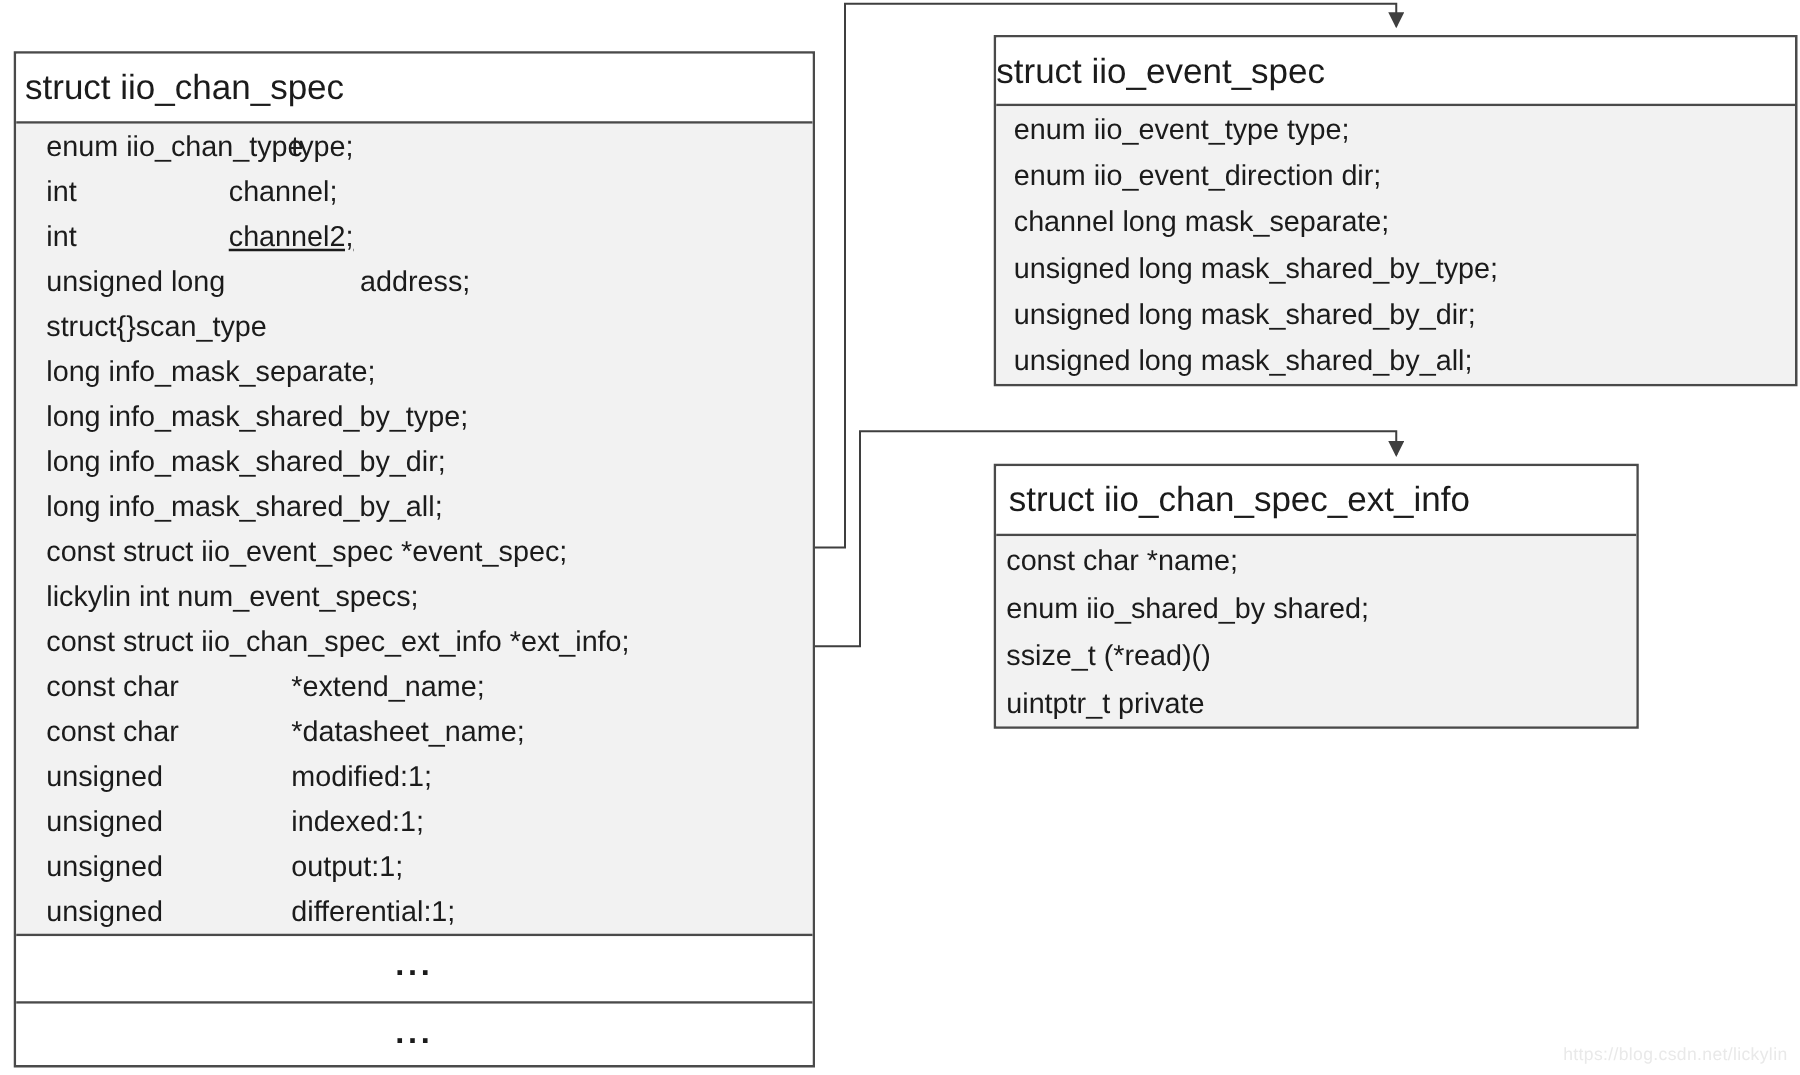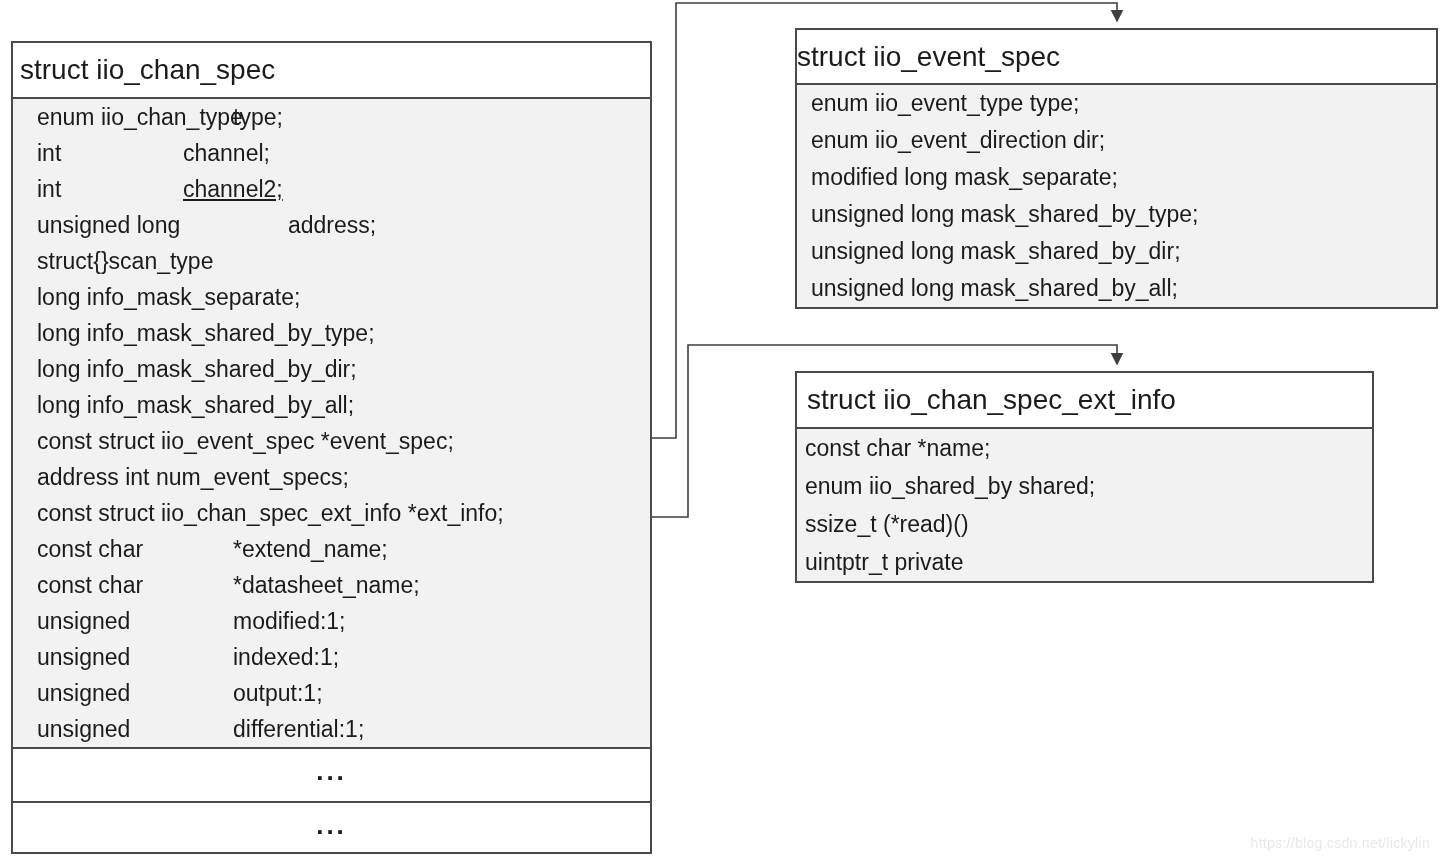--- a/index.html
+++ b/index.html
@@ -25,21 +25,21 @@
     background:#ffffff; text-align:center; font-weight:bold;
     font-size:26px; letter-spacing:3px; line-height:44px;
   }
   #dots-1 { height:52px; border-bottom:2px solid #4a4a4a; }
   #dots-2 { height:49px; }
   
   #box-event { left:795px; top:28px; width:643px; }
   #box-event .struct-header { height:53px; }
   #event-body .field-row { height:37px; line-height:37px; padding-left:14px; }
   
-  #box-ext { left:795px; top:371px; width:579px; }
+  #box-ext { left:795px; top:371px; width:516px; }
   #box-ext .struct-header { height:54px; padding-left:10px; }
   #ext-body .field-row { height:38px; line-height:38px; padding-left:8px; }
   
   #connectors { position:absolute; left:0; top:0; width:1440px; height:860px; pointer-events:none; }
   #connectors polyline { fill:none; stroke:#3f3f3f; stroke-width:1.6; }
   
   #watermark {
     position:absolute; right:10px; bottom:9px;
     font-size:14px; color:#e9e9e9; letter-spacing:0.3px;
   }
@@ -55,39 +55,39 @@
         <div class="field-row"><span>enum iio_chan_type</span><span class="field-name" style="left: 220px;">type;</span></div>
         <div class="field-row"><span>int</span><span class="field-name" style="left: 170px;">channel;</span></div>
         <div class="field-row"><span>int</span><span class="field-name" style="left: 170px; text-decoration: underline;">channel2;</span></div>
         <div class="field-row"><span>unsigned long</span><span class="field-name" style="left: 275px;">address;</span></div>
         <div class="field-row"><span>struct{}scan_type</span></div>
         <div class="field-row"><span>long info_mask_separate;</span></div>
         <div class="field-row"><span>long info_mask_shared_by_type;</span></div>
         <div class="field-row"><span>long info_mask_shared_by_dir;</span></div>
         <div class="field-row"><span>long info_mask_shared_by_all;</span></div>
         <div class="field-row"><span>const struct iio_event_spec *event_spec;</span></div>
-        <div class="field-row"><span>address int num_event_specs;</span></div>
+        <div class="field-row"><span>lickylin int num_event_specs;</span></div>
         <div class="field-row"><span>const struct iio_chan_spec_ext_info *ext_info;</span></div>
         <div class="field-row"><span>const char</span><span class="field-name" style="left: 220px;">*extend_name;</span></div>
         <div class="field-row"><span>const char</span><span class="field-name" style="left: 220px;">*datasheet_name;</span></div>
         <div class="field-row"><span>unsigned</span><span class="field-name" style="left: 220px;">modified:1;</span></div>
         <div class="field-row"><span>unsigned</span><span class="field-name" style="left: 220px;">indexed:1;</span></div>
         <div class="field-row"><span>unsigned</span><span class="field-name" style="left: 220px;">output:1;</span></div>
         <div class="field-row"><span>unsigned</span><span class="field-name" style="left: 220px;">differential:1;</span></div>
       </div>
     <div class="dots-row" id="dots-1">...</div>
     <div class="dots-row" id="dots-2">...</div>
   </div>
 
   <div class="struct-box" id="box-event">
     <div class="struct-header">struct iio_event_spec</div>
     <div class="struct-body" id="event-body">
         <div class="field-row">enum iio_event_type type;</div>
         <div class="field-row">enum iio_event_direction dir;</div>
-        <div class="field-row">modified long mask_separate;</div>
+        <div class="field-row">channel long mask_separate;</div>
         <div class="field-row">unsigned long mask_shared_by_type;</div>
         <div class="field-row">unsigned long mask_shared_by_dir;</div>
         <div class="field-row">unsigned long mask_shared_by_all;</div>
       </div>
   </div>
 
   <div class="struct-box" id="box-ext">
     <div class="struct-header">struct iio_chan_spec_ext_info</div>
     <div class="struct-body" id="ext-body">
         <div class="field-row">const char *name;</div>

